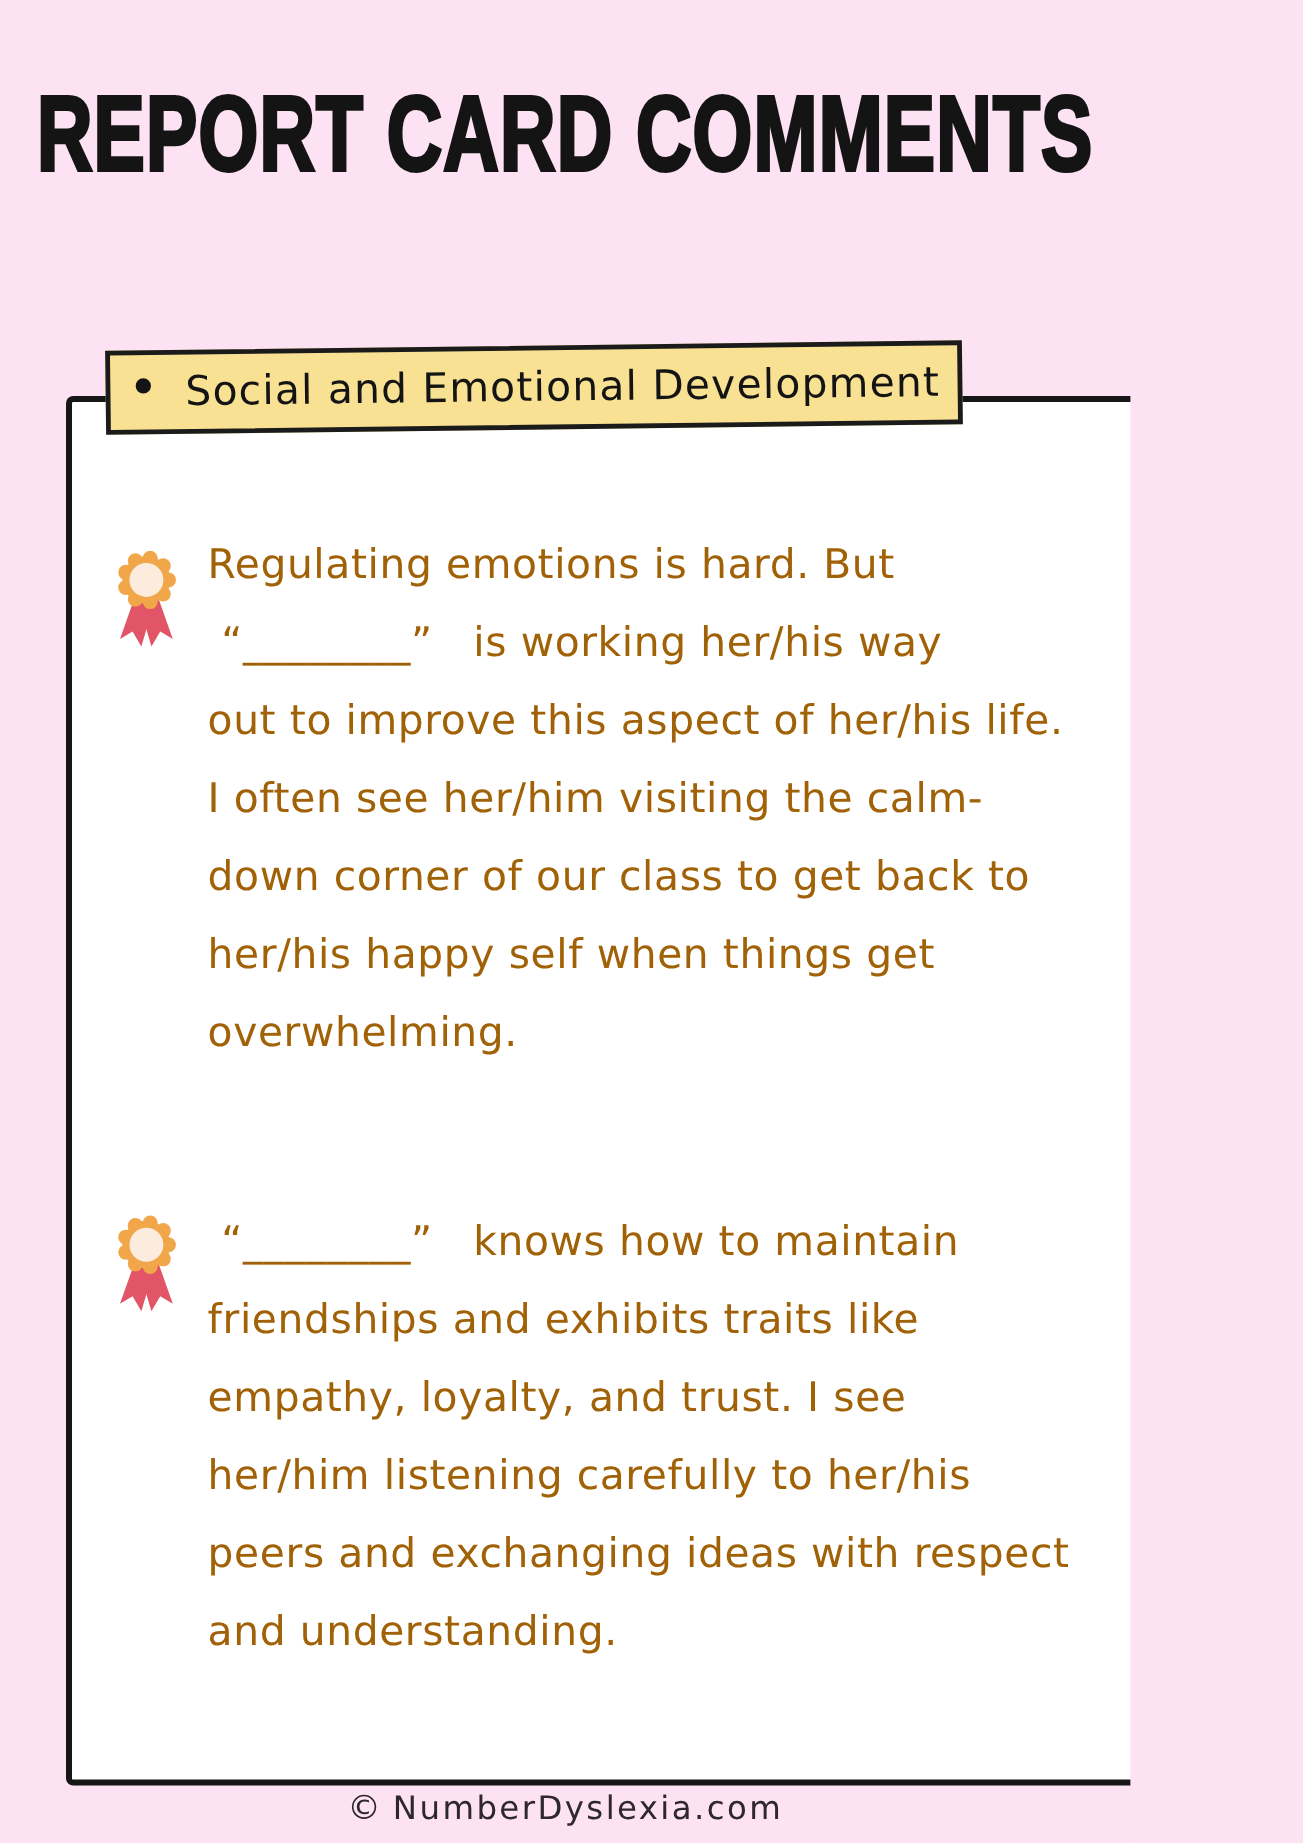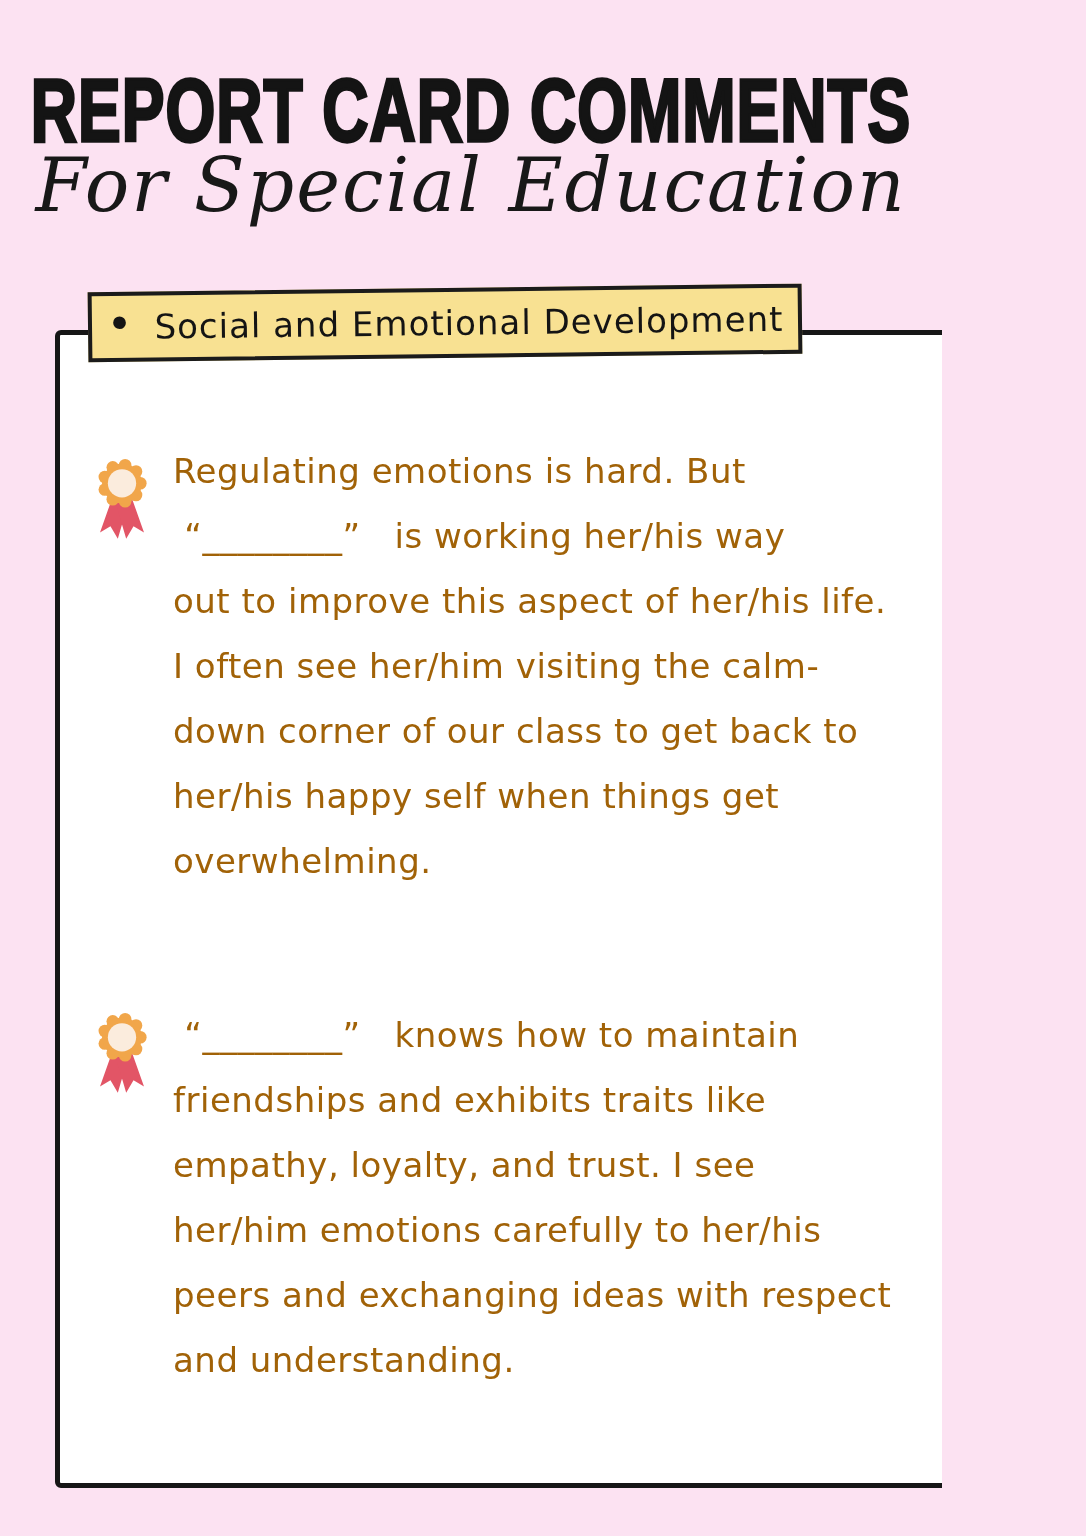--- a/index.html
+++ b/index.html
@@ -104,21 +104,20 @@
   }
 </style>
 </head>
 <body>
 
 <div class="page">
 
   <div class="title-wrap">
     <h1 class="title">REPORT CARD COMMENTS</h1>
   </div>
-  <div class="subtitle">For Special Education</div>
 
   <div class="banner">
     <span class="banner-bullet">•</span>
     <span class="banner-label">Social and Emotional Development</span>
   </div>
 
   <section class="card">
 
     <div class="item">
       <span class="icon icon-1">
@@ -165,21 +164,24 @@
             <circle cx="33" cy="9.8" r="6"></circle>
             <circle cx="43.4" cy="15.8" r="6"></circle>
             <circle cx="30" cy="27" r="19"></circle>
           </g>
           <circle cx="30" cy="27" r="13.5" fill="#fbecdd"></circle>
         </svg>
       </span>
       <p class="item-text text-2"> “________”   knows how to maintain
 friendships and exhibits traits like
 empathy, loyalty, and trust. I see
-her/him emotions carefully to her/his
+her/him listening carefully to her/his
 peers and exchanging ideas with respect
 and understanding.</p>
     </div>
 
   </section>
 
+  <footer class="footer">
+    <span class="copyright">©</span><span class="site">NumberDyslexia.com</span>
+  </footer>
 
 </div>
 
 </body></html>

